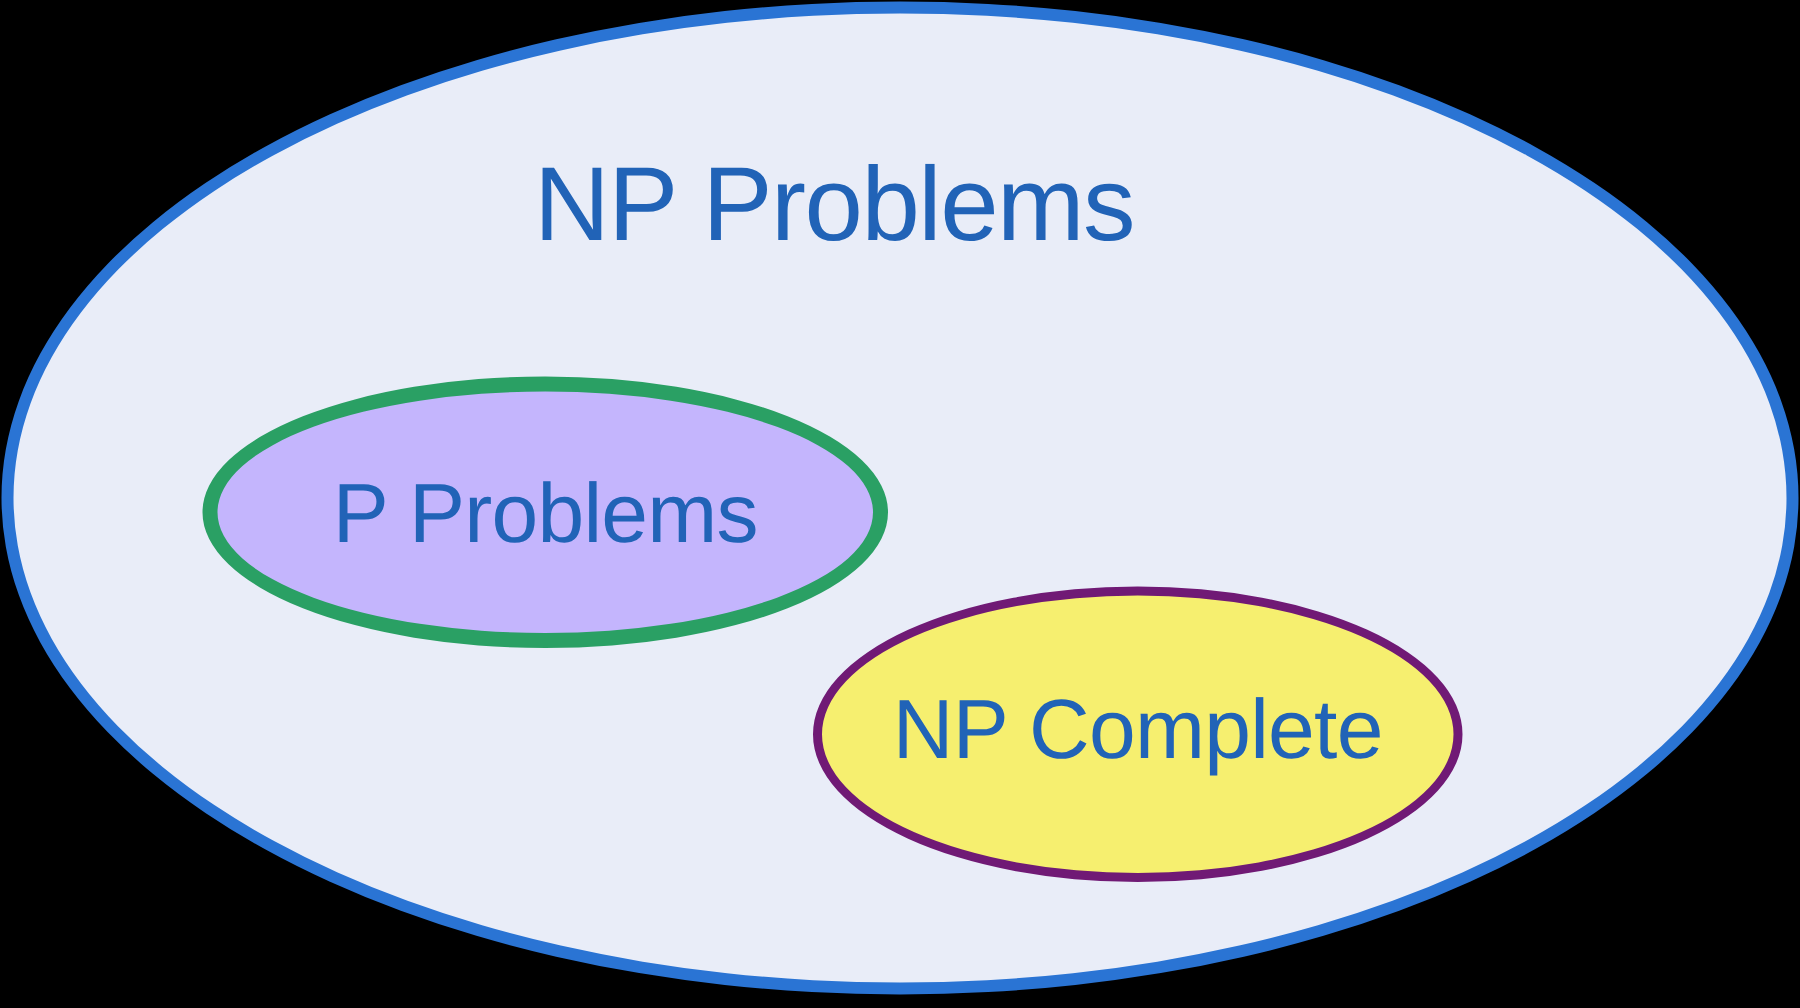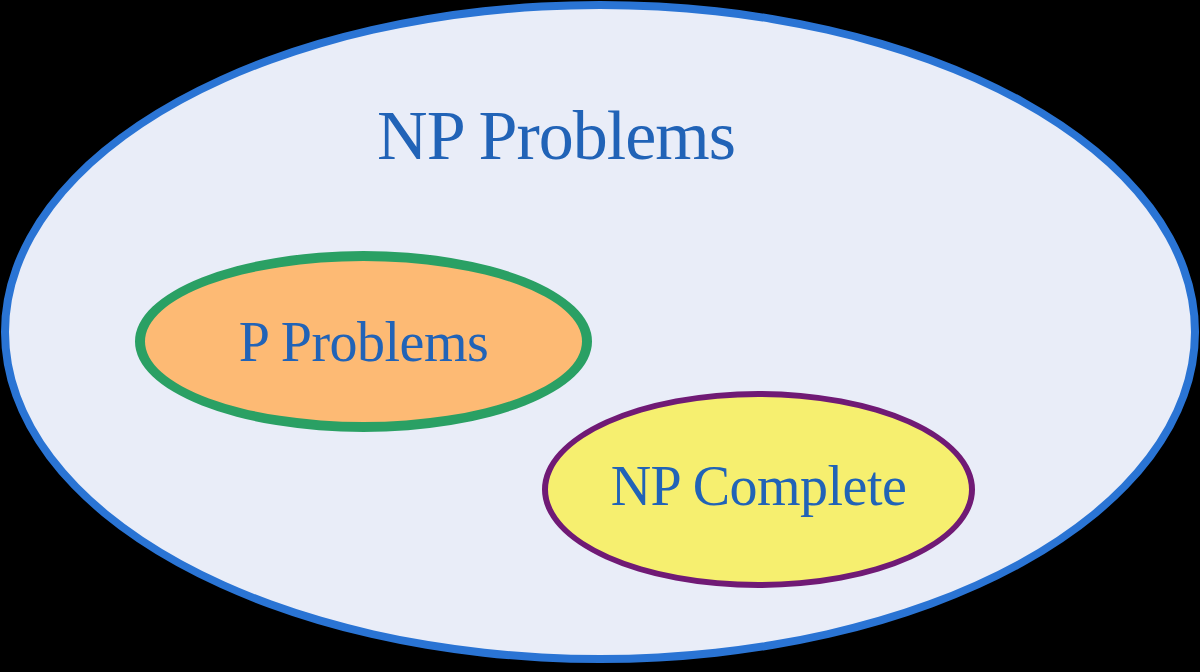--- a/index.html
+++ b/index.html
@@ -22,21 +22,20 @@
     border-radius: 50%;
     box-sizing: border-box;
   }
   .outer-set {
     left: 1px;
     top: 1px;
     width: 1198px;
     height: 662px;
     background: #e9edf8;
     border: 8px solid #2a74d4;
-    font-family: Liberation Serif, serif;
   }
   .outer-title {
     position: absolute;
     left: 547px;
     top: 85px;
     transform: translateX(-50%);
     height: 84px;
     line-height: 84px;
     white-space: nowrap;
     color: #2163b7;
@@ -47,21 +46,21 @@
   .inner-set {
     display: flex;
     align-items: center;
     justify-content: center;
   }
   .p-set {
     left: 126px;
     top: 242px;
     width: 457px;
     height: 181px;
-    background: #fdba74;
+    background: #c4b5fd;
     border: 10px solid #2aa064;
   }
   .npc-set {
     left: 533px;
     top: 382px;
     width: 433px;
     height: 197px;
     background: #f6ef6f;
     border: 6px solid #701a75;
   }

